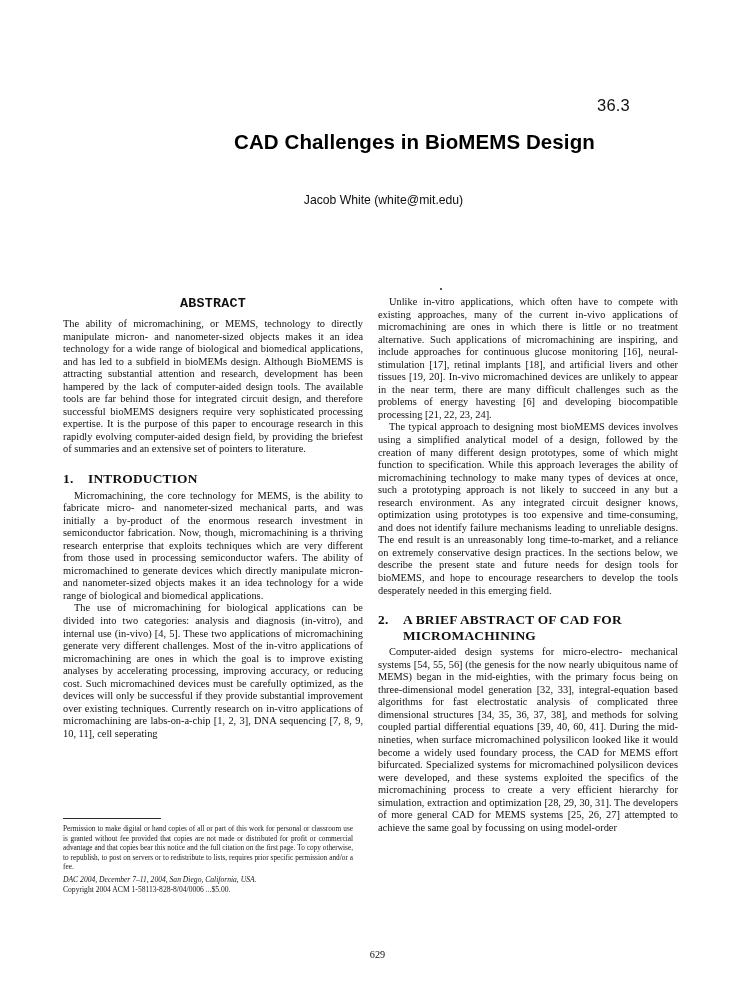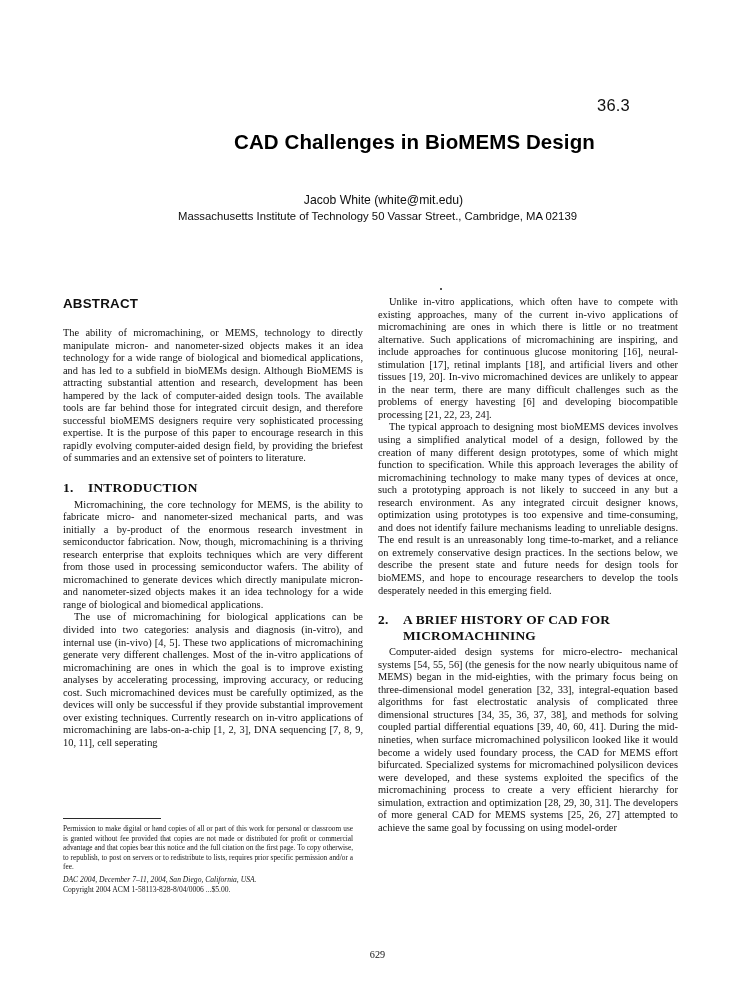--- a/index.html
+++ b/index.html
@@ -62,27 +62,27 @@
     width: 300px;
     text-align: justify;
     font-size: 10.4px;
     line-height: 12.55px;
     color: #101010;
   }
   .col-left  { left: 63px; }
   .col-right { left: 378px; }
 
   .sec-head {
-    font-family: Liberation Sans, sans-serif;
+    font-family: Liberation Mono, monospace;
     font-weight: bold;
     font-size: 13.4px;
     line-height: 15px;
     letter-spacing: 0.2px;
-    margin: 0 0 16px 0;
-    text-align: left;
+    margin: 0 0 7px 0;
+    text-align: center;
   }
 
   .num-head {
     font-family: "Liberation Serif", "DejaVu Serif", serif;
     font-weight: bold;
     font-size: 13.4px;
     line-height: 15.5px;
     letter-spacing: 0.2px;
     margin: 15px 0 3px 0;
     text-align: left;
@@ -146,21 +146,20 @@
 <body>
 
 <div class="page">
 
   <div class="paper-id">36.3</div>
 
   <div class="title">CAD Challenges in BioMEMS Design</div>
 
   <div class="authors">
     <div class="a-name">Jacob White (white@mit.edu)</div>
-    <div>Massachusetts Institute of Technology 50 Vassar Street., Cambridge, MA 02139</div>
   </div>
 
   <div class="stray-dot"></div>
 
   <div class="col col-left">
     <div class="sec-head">ABSTRACT</div>
     <p class="body noindent">The ability of micromachining, or MEMS, technology to directly manipulate micron- and nanometer-sized objects makes it an idea technology for a wide range of biological and biomedical applications, and has led to a subfield in bioMEMs design. Although BioMEMS is attracting substantial attention and research, development has been hampered by the lack of computer-aided design tools. The available tools are far behind those for integrated circuit design, and therefore successful bioMEMS designers require very sophisticated processing expertise. It is the purpose of this paper to encourage research in this rapidly evolving computer-aided design field, by providing the briefest of summaries and an extensive set of pointers to literature.</p>
 
     <div class="num-head">
       <span class="n">1.</span>
@@ -169,21 +168,21 @@
     <p class="body">Micromachining, the core technology for MEMS, is the ability to fabricate micro- and nanometer-sized mechanical parts, and was initially a by-product of the enormous research investment in semiconductor fabrication. Now, though, micromachining is a thriving research enterprise that exploits techniques which are very different from those used in processing semiconductor wafers. The ability of micromachined to generate devices which directly manipulate micron- and nanometer-sized objects makes it an idea technology for a wide range of biological and biomedical applications.</p>
     <p class="body">The use of micromachining for biological applications can be divided into two categories: analysis and diagnosis (in-vitro), and internal use (in-vivo) [4, 5]. These two applications of micromachining generate very different challenges. Most of the in-vitro applications of micromachining are ones in which the goal is to improve existing analyses by accelerating processing, improving accuracy, or reducing cost. Such micromachined devices must be carefully optimized, as the devices will only be successful if they provide substantial improvement over existing techniques. Currently research on in-vitro applications of micromachining are labs-on-a-chip [1, 2, 3], DNA sequencing [7, 8, 9, 10, 11], cell seperating</p>
   </div>
 
   <div class="col col-right">
     <p class="body">Unlike in-vitro applications, which often have to compete with existing approaches, many of the current in-vivo applications of micromachining are ones in which there is little or no treatment alternative. Such applications of micromachining are inspiring, and include approaches for continuous glucose monitoring [16], neural-stimulation [17], retinal implants [18], and artificial livers and other tissues [19, 20]. In-vivo micromachined devices are unlikely to appear in the near term, there are many difficult challenges such as the problems of energy havesting [6] and developing biocompatible processing [21, 22, 23, 24].</p>
     <p class="body">The typical approach to designing most bioMEMS devices involves using a simplified analytical model of a design, followed by the creation of many different design prototypes, some of which might function to specification. While this approach leverages the ability of micromachining technology to make many types of devices at once, such a prototyping approach is not likely to succeed in any but a research environment. As any integrated circuit designer knows, optimization using prototypes is too expensive and time-consuming, and does not identify failure mechanisms leading to unreliable designs. The end result is an unreasonably long time-to-market, and a reliance on extremely conservative design practices. In the sections below, we describe the present state and future needs for design tools for bioMEMS, and hope to encourage researchers to develop the tools desperately needed in this emerging field.</p>
 
     <div class="num-head">
       <span class="n">2.</span>
-      <span class="t">A BRIEF HISTORY OF CAD FOR MICROMACHINING</span>
+      <span class="t">A BRIEF ABSTRACT OF CAD FOR MICROMACHINING</span>
     </div>
     <p class="body">Computer-aided design systems for micro-electro- mechanical systems [54, 55, 56] (the genesis for the now nearly ubiquitous name of MEMS) began in the mid-eighties, with the primary focus being on three-dimensional model generation [32, 33], integral-equation based algorithms for fast electrostatic analysis of complicated three dimensional structures [34, 35, 36, 37, 38], and methods for solving coupled partial differential equations [39, 40, 60, 41]. During the mid-nineties, when surface micromachined polysilicon looked like it would become a widely used foundary process, the CAD for MEMS effort bifurcated. Specialized systems for micromachined polysilicon devices were developed, and these systems exploited the specifics of the micromachining process to create a very efficient hierarchy for simulation, extraction and optimization [28, 29, 30, 31]. The developers of more general CAD for MEMS systems [25, 26, 27] attempted to achieve the same goal by focussing on using model-order</p>
   </div>
 
   <div class="copyright">
     <div class="rule"></div>
     <div>Permission to make digital or hand copies of all or part of this work for personal or classroom use is granted without fee provided that copies are not made or distributed for profit or commercial advantage and that copies bear this notice and the full citation on the first page. To copy otherwise, to republish, to post on servers or to redistribute to lists, requires prior specific permission and/or a fee.</div>
     <div class="venue">DAC 2004, December 7–11, 2004, San Diego, California, USA.</div>
     <div class="cline">Copyright 2004 ACM 1-58113-828-8/04/0006 ...$5.00.</div>
   </div>

